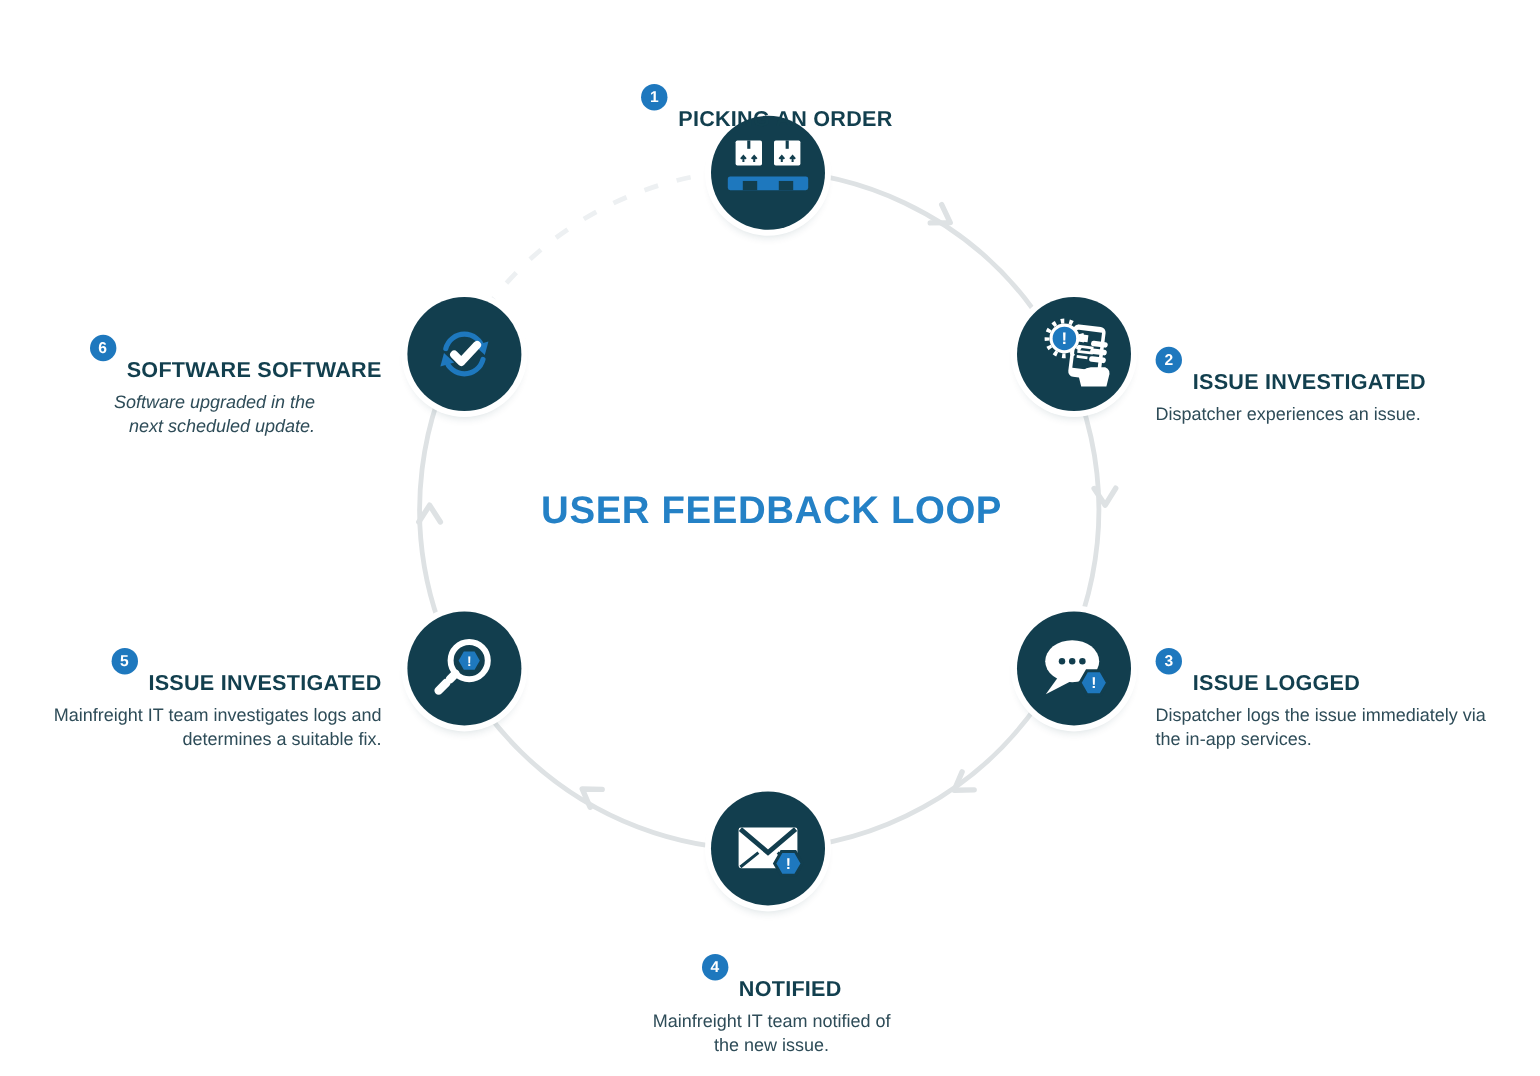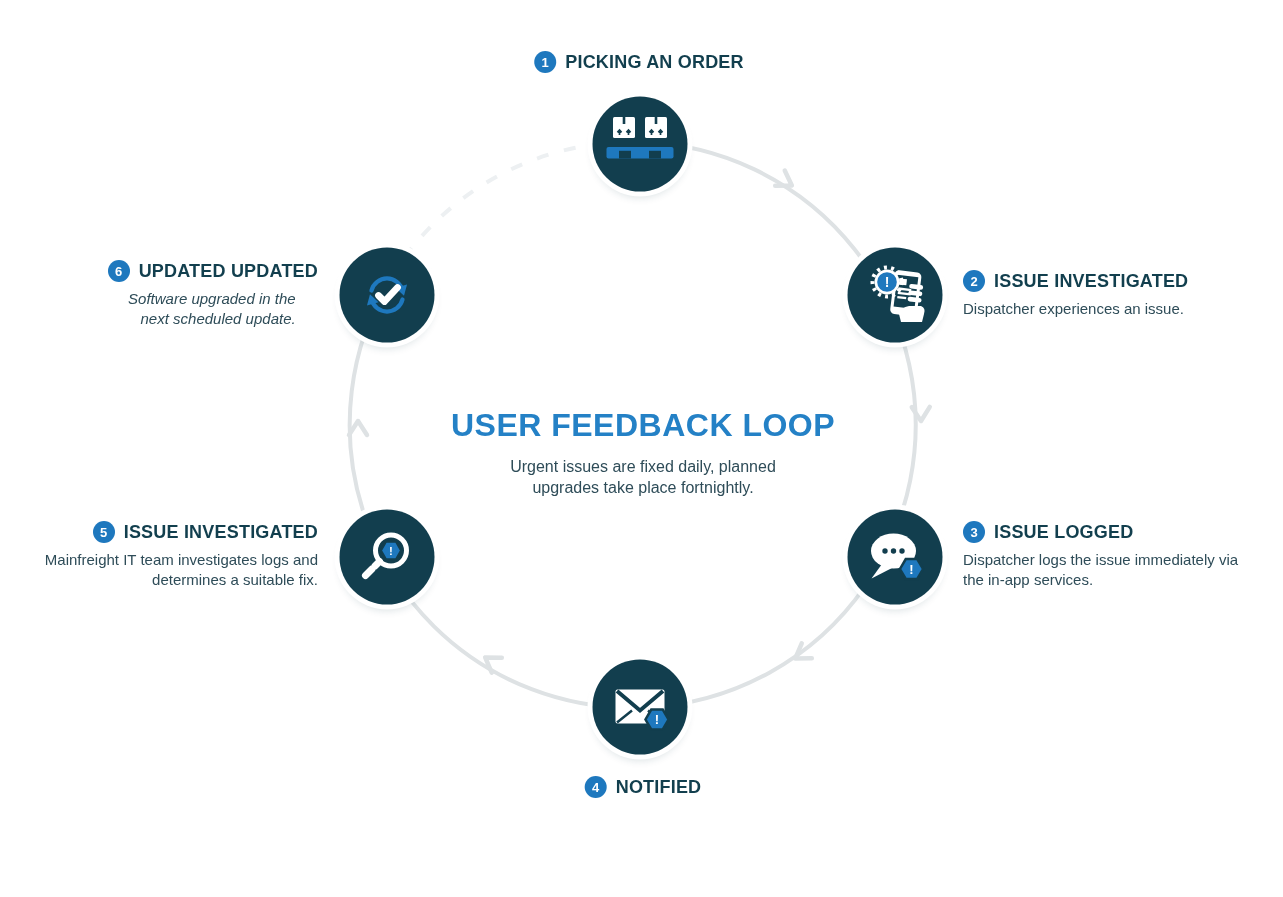--- a/index.html
+++ b/index.html
@@ -32,21 +32,21 @@
   .blue-arc{stroke:var(--accent-blue);stroke-width:4.3;fill:none;stroke-linecap:round;}
   .arc-head{fill:var(--accent-blue);}
   .check{stroke:#fff;stroke-width:6.8;fill:none;stroke-linecap:round;stroke-linejoin:round;}
   .excl{fill:#fff;font-weight:700;text-anchor:middle;font-family:"Liberation Sans",sans-serif;}
 
   
   .step{position:absolute;}
   .step-header{display:flex;align-items:center;gap:9px;}
   .badge{display:inline-flex;width:22px;height:22px;border-radius:50%;background:var(--accent-blue);
          color:#fff;font-size:13px;font-weight:700;align-items:center;justify-content:center;flex:0 0 22px;}
-  .step-label{font-size:18px;font-weight:700;letter-spacing:.2px;color:var(--heading-text);white-space:nowrap;}
+  .step-label{font-size:18px;font-weight:700;letter-spacing:.2px;color:var(--heading-text);white-space:nowrap;margin-top:38px;}
   .step-desc{margin-top:7px;font-size:15px;line-height:20px;color:var(--body-text);}
   .step-1{left:639px;top:51px;transform:translateX(-50%);}
   .step-2{left:963px;top:270px;}
   .step-2 .step-desc{width:300px;}
   .step-3{left:963px;top:521px;}
   .step-3 .step-desc{width:280px;}
   .step-4{left:643px;top:776px;transform:translateX(-50%);text-align:center;}
   .step-4 .step-header{justify-content:center;}
   .step-4 .step-desc{width:212px;margin-left:auto;margin-right:auto;}
   .step-5{right:965px;top:521px;text-align:right;}
@@ -205,36 +205,36 @@
       <span class="step-label">ISSUE LOGGED</span>
     </div>
     <div class="step-desc">Dispatcher logs the issue immediately via the in-app services.</div>
   </div>
 
   <div class="step step-4">
     <div class="step-header">
       <span class="badge">4</span>
       <span class="step-label">NOTIFIED</span>
     </div>
+    <div class="step-desc">Mainfreight IT team notified of the new issue.</div>
   </div>
 
   <div class="step step-5">
     <div class="step-header">
       <span class="badge">5</span>
       <span class="step-label">ISSUE INVESTIGATED</span>
     </div>
     <div class="step-desc">Mainfreight IT team investigates logs and determines a suitable fix.</div>
   </div>
 
   <div class="step step-6">
     <div class="step-header">
       <span class="badge">6</span>
-      <span class="step-label">UPDATED UPDATED</span>
+      <span class="step-label">SOFTWARE SOFTWARE</span>
     </div>
     <div class="step-desc">Software upgraded in the next scheduled update.</div>
   </div>
 
   <div class="center-block">
     <div class="center-title">USER FEEDBACK LOOP</div>
-    <div class="center-subtitle">Urgent issues are fixed daily, planned upgrades take place fortnightly.</div>
   </div>
 
 </div>
 
 </body></html>

